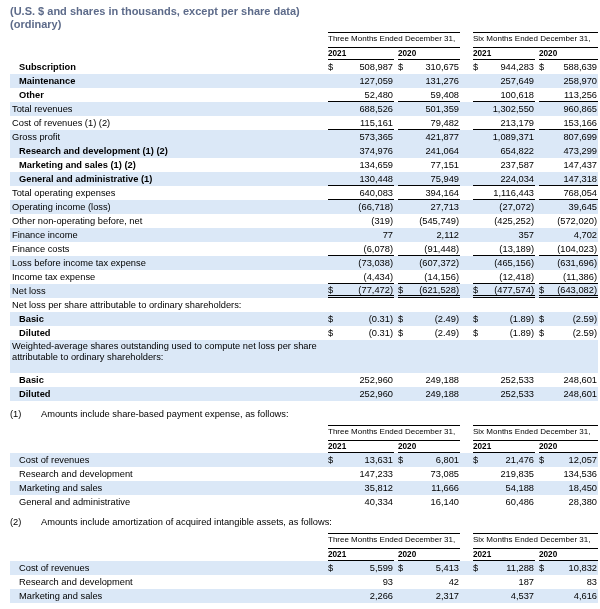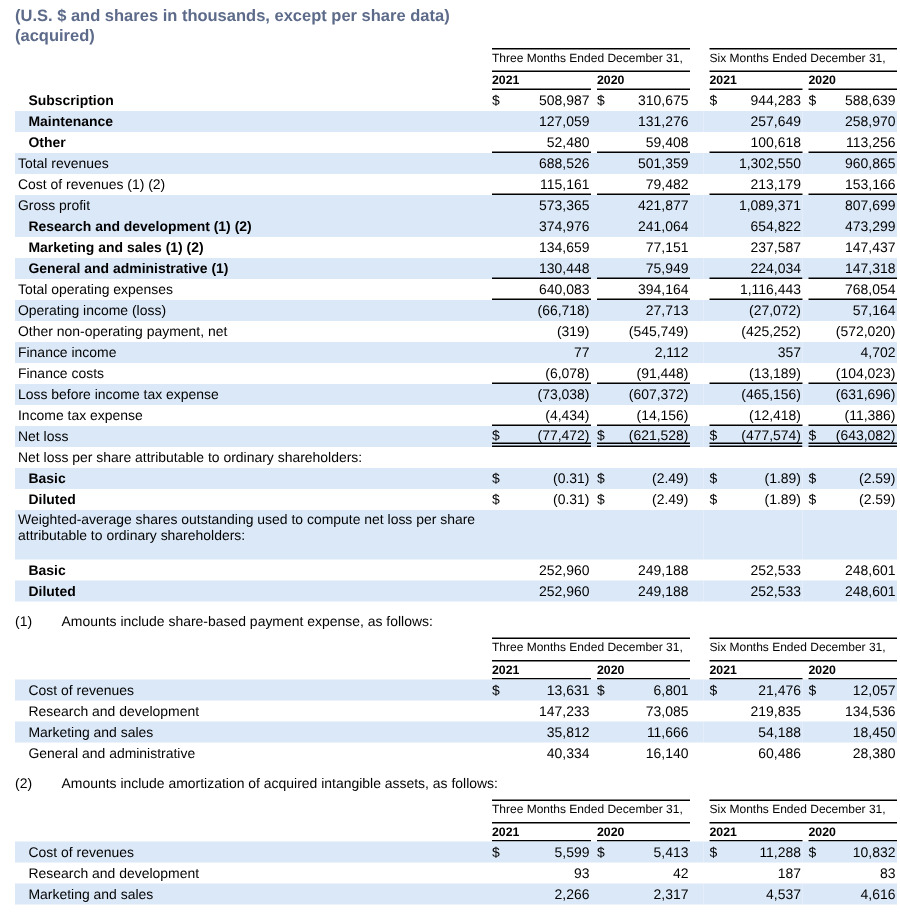--- a/index.html
+++ b/index.html
@@ -30,21 +30,21 @@
     font-weight:bold; font-size:8.2px; height:12px; line-height:12px; }
   .fnline { display:flex; font-size:9.3px; margin:7px 0 5px 10px; line-height:12px; }
   .fnmark { width:31px; flex:0 0 auto; }
   .fn td.lbl { padding-left:9px; }
 </style>
 </head>
 <body>
 
 <div class="note">
   <div>(U.S. $ and shares in thousands, except per share data)</div>
-  <div>(acquired)</div>
+  <div>(ordinary)</div>
 </div>
 
 <table>
   <colgroup>
       <col class="c-lbl">
       <col class="c-1">
       <col class="c-2">
       <col class="c-gap">
       <col class="c-3">
       <col class="c-4">
@@ -373,26 +373,26 @@
         <td></td>
         <td class="num">
           <div class="box">
             <span class="cur"></span>
             <span class="val">(27,072)</span>
           </div>
         </td>
         <td class="num">
           <div class="box">
             <span class="cur"></span>
-            <span class="val">57,164</span>
-          </div>
-        </td>
-      </tr>
-      <tr>
-        <td class="lbl">Other non-operating payment, net</td>
+            <span class="val">39,645</span>
+          </div>
+        </td>
+      </tr>
+      <tr>
+        <td class="lbl">Other non-operating before, net</td>
         <td class="num">
           <div class="box">
             <span class="cur"></span>
             <span class="val">(319)</span>
           </div>
         </td>
         <td class="num">
           <div class="box">
             <span class="cur"></span>
             <span class="val">(545,749)</span>

